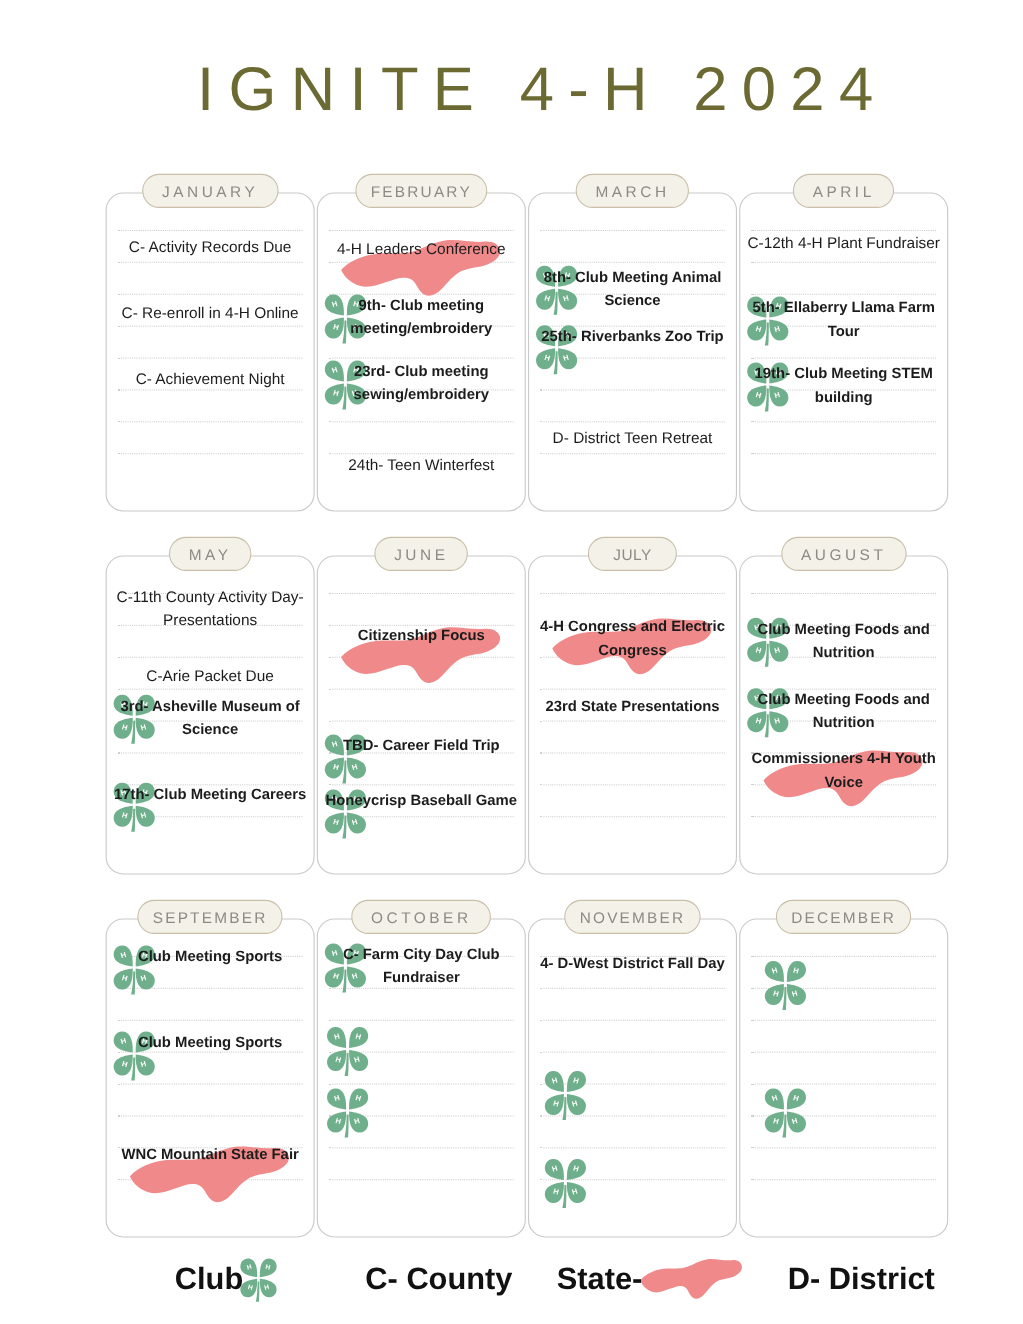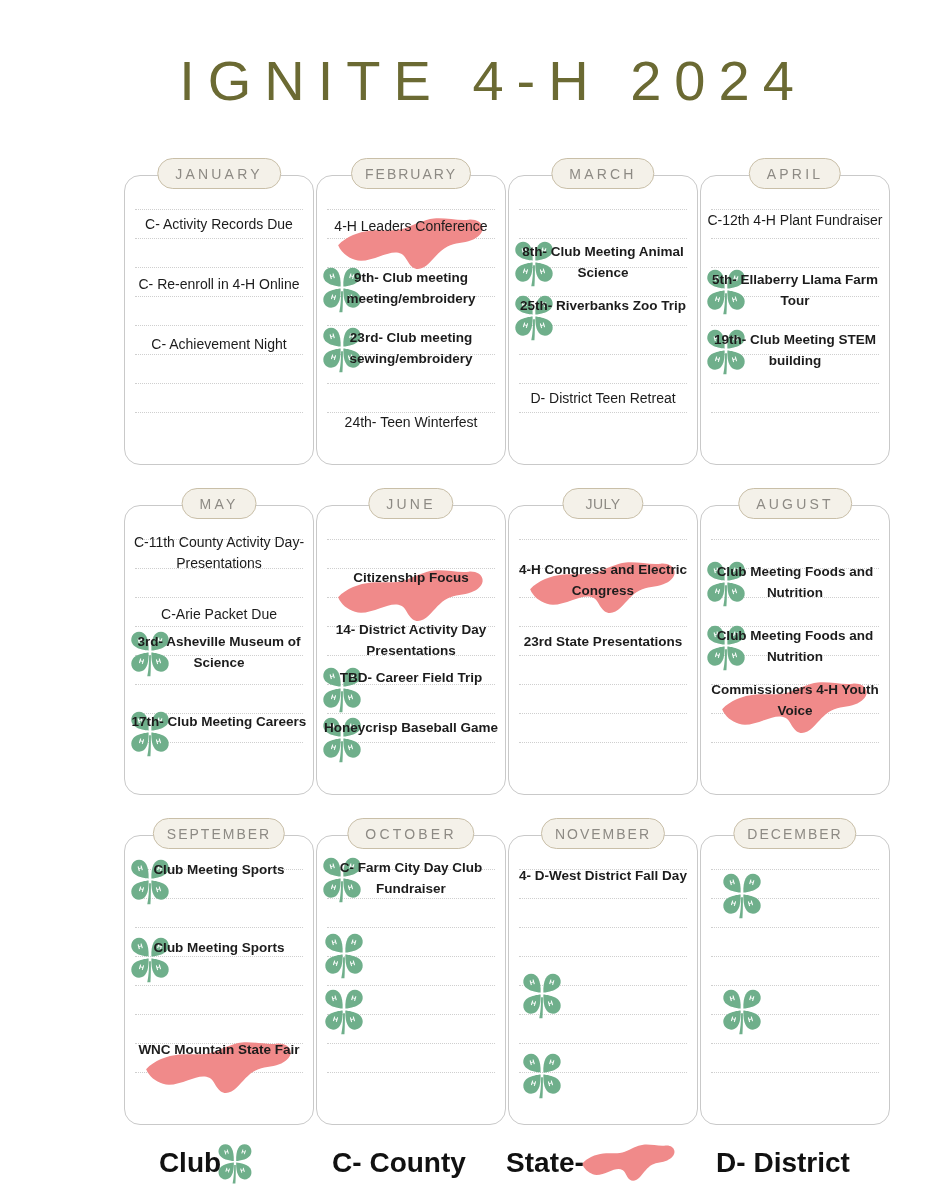--- a/index.html
+++ b/index.html
@@ -19,21 +19,21 @@
     font-size:56px;
     font-weight:300;
     letter-spacing:13px;
     color:#6b6a33;
     white-space:nowrap;
   }
 
   
   .grid{
     position:absolute;
-    top:158px;left:96px;
+    top:158px;left:68px;
     width:772px;
     display:grid;
     grid-template-columns:repeat(4,190px);
     column-gap:2px;
     row-gap:23px;
   }
 
   
   .month{
     position:relative;
@@ -445,23 +445,20 @@
             <div class="entry bold" style="top: 62px;">
               <span class="nc" style="left: 14px; top: 0px; width: 150px; height: 56px;"><svg viewBox="0 0 240 92" width="150" height="56" preserveAspectRatio="none" xmlns="http://www.w3.org/2000/svg">
     <path fill="#f08a8a" d="M5 48 C18 34 38 26 58 24 C78 22 96 26 112 20 C128 14 142 6 158 4
       C176 2 196 8 214 6 C226 5 234 10 236 18 C238 28 228 36 218 40
       C206 45 192 44 180 50 C168 56 160 68 150 78 C142 86 132 90 124 84
       C116 78 114 66 106 62 C96 57 84 62 72 66 C58 71 44 76 32 72
       C20 68 10 60 5 48 Z"></path>
   </svg></span>
               <span class="entry-text">Citizenship Focus</span>
             </div>
-            <div class="entry bold" style="top: 114px;">
-              <span class="entry-text">14- District Activity Day Presentations</span>
-            </div>
             <div class="entry bold" style="top: 162px;">
               <span class="clover" style="top: -4px;"><svg viewBox="0 0 100 110" width="46" height="50" xmlns="http://www.w3.org/2000/svg">
     <g fill="#6faf8b">
       <path d="M47 50 C47 50 20 48 12 36 C4 24 12 8 26 8 C40 8 48 22 47 50 Z"></path>
       <path d="M53 50 C53 50 80 48 88 36 C96 24 88 8 74 8 C60 8 52 22 53 50 Z"></path>
       <path d="M47 54 C47 54 20 56 12 68 C4 80 12 96 26 96 C40 96 48 82 47 54 Z"></path>
       <path d="M53 54 C53 54 80 56 88 68 C96 80 88 96 74 96 C60 96 52 82 53 54 Z"></path>
       <path d="M48 60 C48 75 47 92 44 106 L51 106 C52 92 52 75 52 60 Z"></path>
     </g>
     <g fill="#ffffff" font-family="Liberation Sans, sans-serif" font-size="15" font-weight="bold" text-anchor="middle">

